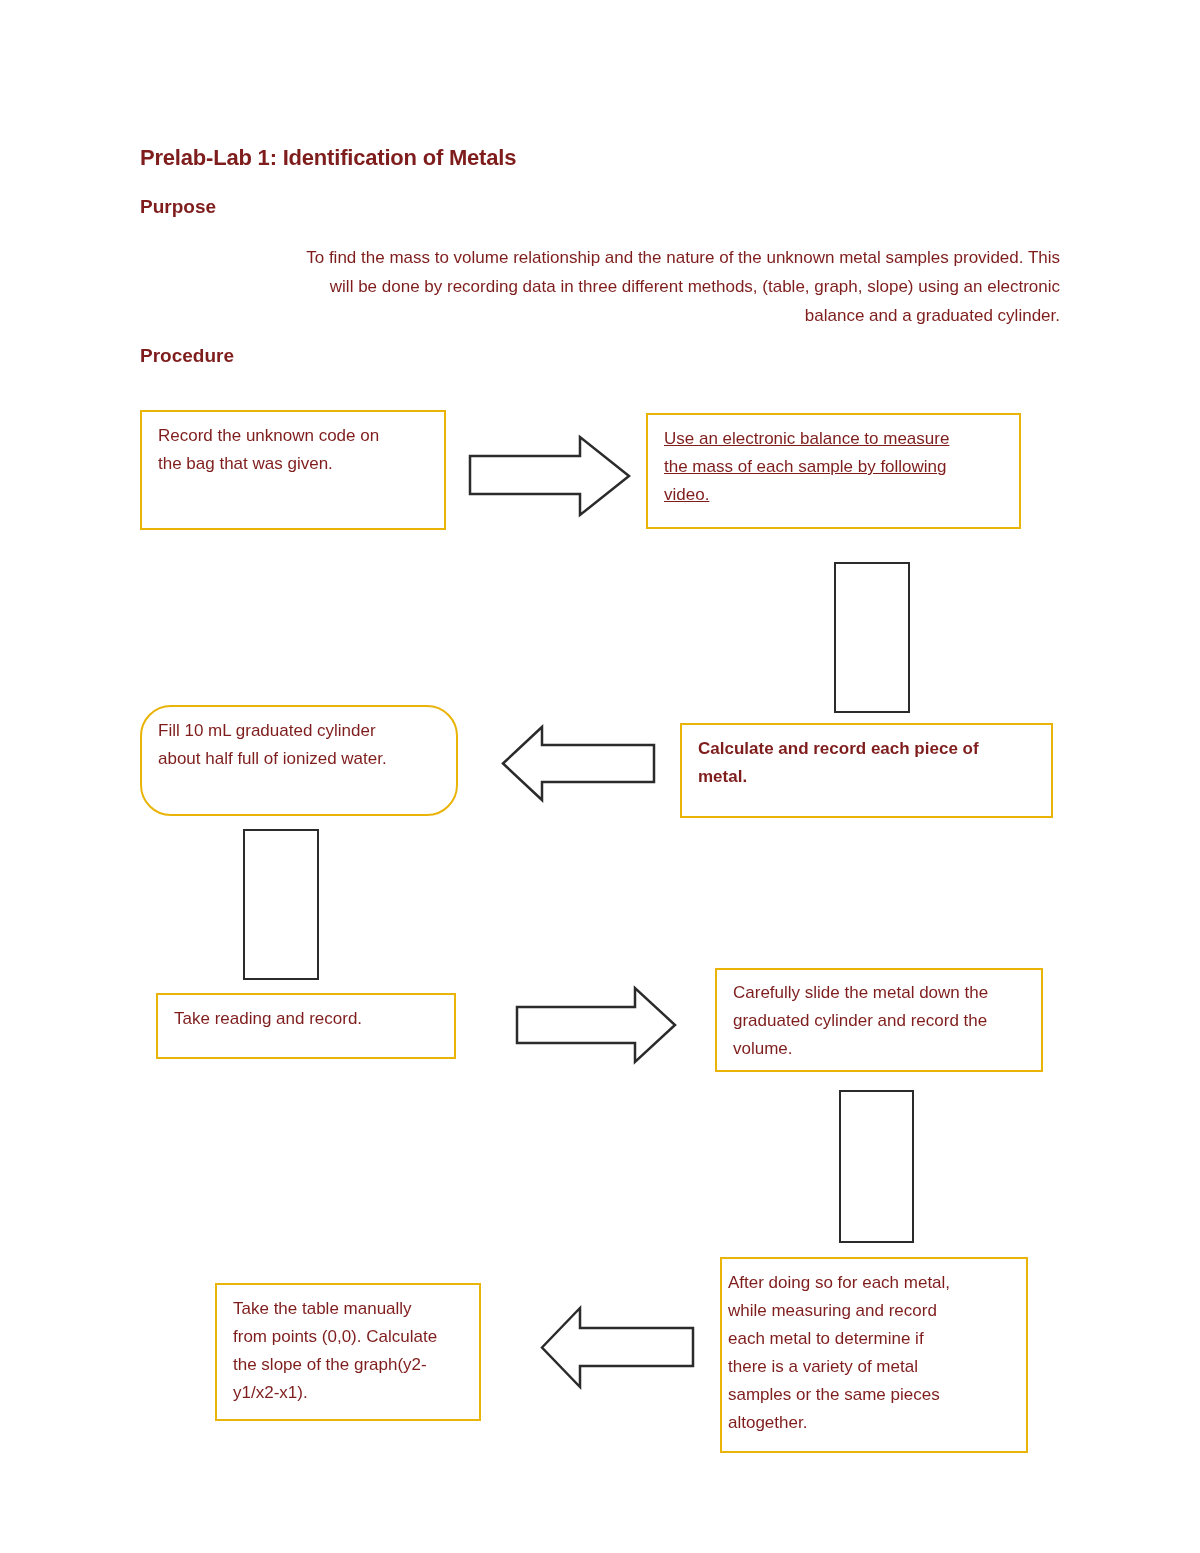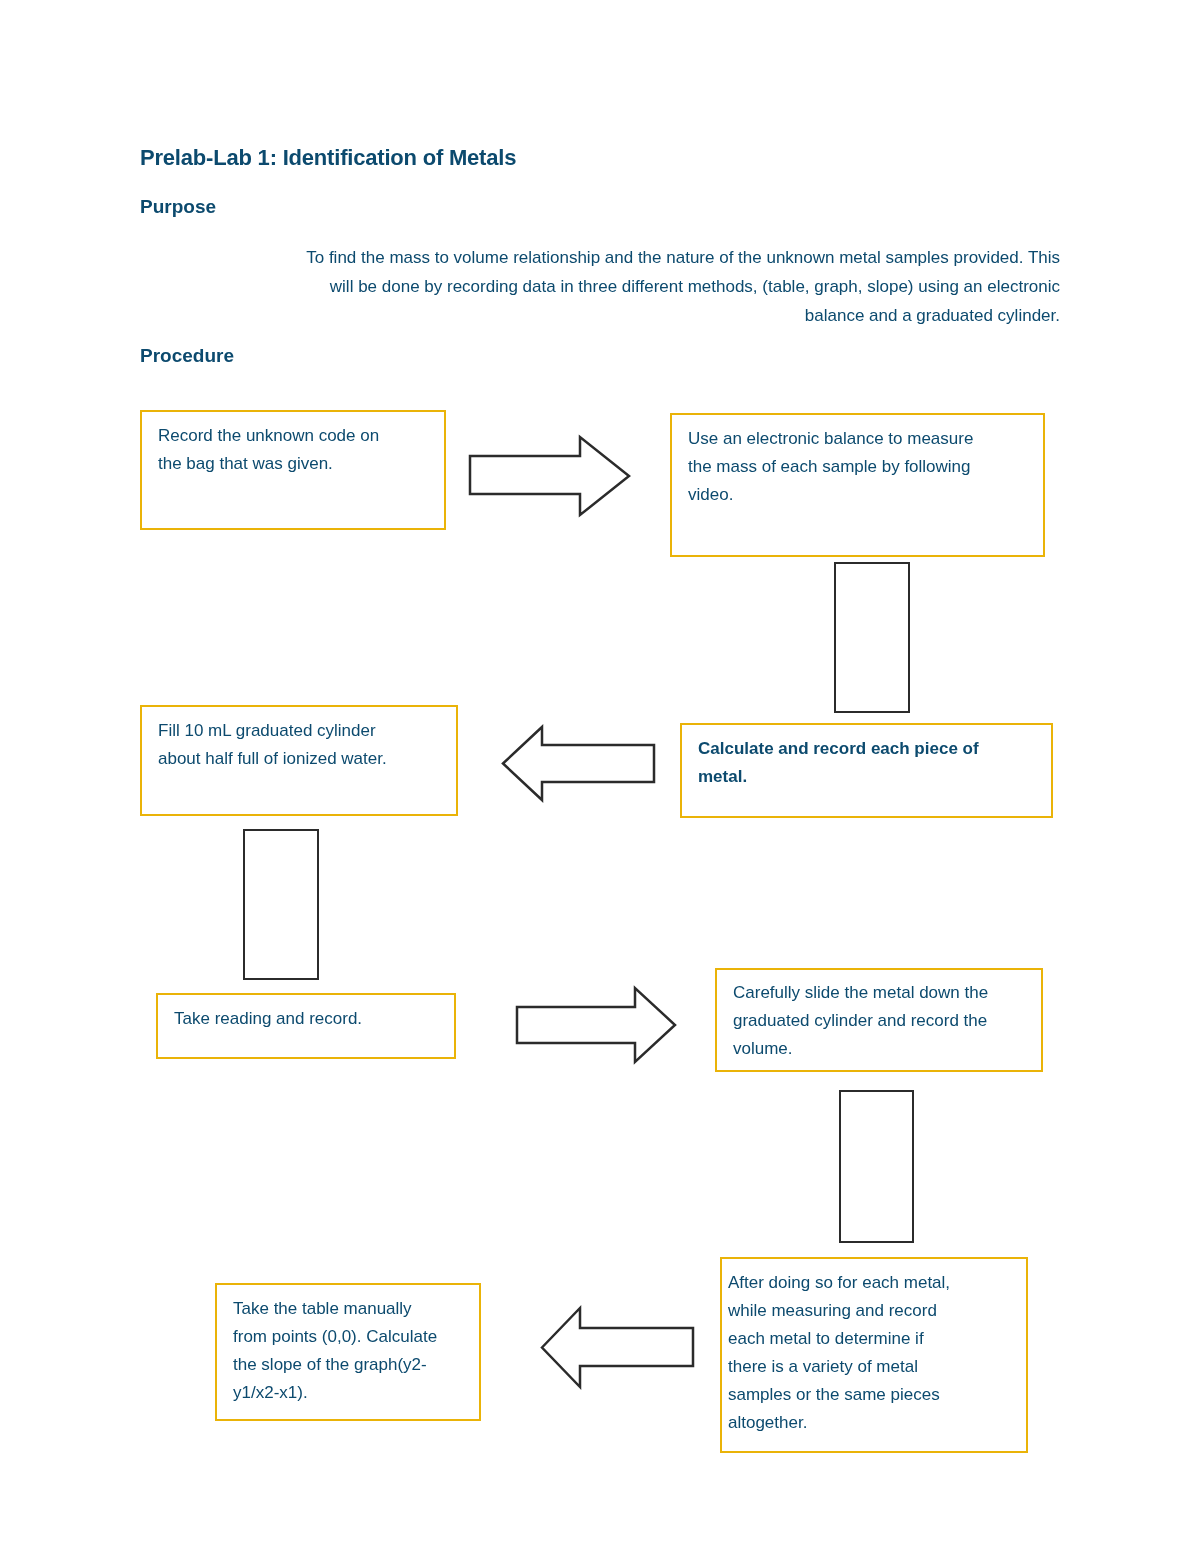--- a/index.html
+++ b/index.html
@@ -1,18 +1,18 @@
 <!DOCTYPE html>
 <html><head>
 <meta charset="utf-8">
 <style>
   html,body{margin:0;padding:0;background:#ffffff;}
   #page{
     position:relative;width:1200px;height:1553px;background:#ffffff;
-    font-family:"Liberation Sans", sans-serif;color:#0c4a6e;overflow:hidden;
+    font-family:"Liberation Sans", sans-serif;color:#7f1d1d;overflow:hidden;
   }
   .doc-title{position:absolute;left:140px;top:145px;font-size:22px;font-weight:700;letter-spacing:-0.2px;}
   .heading{position:absolute;left:140px;font-size:19px;font-weight:700;}
   .para{
     position:absolute;left:140px;top:243px;width:920px;font-size:17px;line-height:29px;
     white-space:pre-line;
     text-align:right;
   }
   .flow-box{
     position:absolute;border:2px solid #eab308;background:#ffffff;box-sizing:border-box;
@@ -38,34 +38,34 @@
 
   <div>
 
     <div class="flow-box" style="left:140px;top:410px;width:306px;height:120px;">Record the unknown code on
 the bag that was given.</div>
 
     <svg class="arrow-svg" style="left:468px;top:435px;" width="164" height="82" viewBox="0 0 164 82">
       <polygon points="2,21 112,21 112,2 161,41 112,80 112,59 2,59"></polygon>
     </svg>
 
-    <div class="flow-box" style="left:670px;top:413px;width:375px;height:144px;">Use an electronic balance to measure
+    <div class="flow-box" style="left:646px;top:413px;width:375px;height:116px;text-decoration:underline;">Use an electronic balance to measure
 the mass of each sample by following
 video.</div>
 
     <div class="pipe" style="left:834px;top:562px;width:76px;height:151px;"></div>
 
     <div class="flow-box" style="left:680px;top:723px;width:373px;height:95px;font-weight:bold;">Calculate and record each piece of
 metal.</div>
 
     <svg class="arrow-svg" style="left:501px;top:725px;" width="155" height="77" viewBox="0 0 155 77">
       <polygon points="2,38.5 41,2 41,20 153,20 153,57 41,57 41,75"></polygon>
     </svg>
 
-    <div class="flow-box" style="left:140px;top:705px;width:318px;height:111px;">Fill 10 mL graduated cylinder
+    <div class="flow-box" style="left:140px;top:705px;width:318px;height:111px;border-radius:31px;">Fill 10 mL graduated cylinder
 about half full of ionized water.</div>
 
     <div class="pipe" style="left:243px;top:829px;width:76px;height:151px;"></div>
 
     <div class="flow-box" style="left:142px;top:993px;width:300px;height:66px;margin-left:14px;">Take reading and record.</div>
 
     <svg class="arrow-svg" style="left:515px;top:986px;" width="162" height="78" viewBox="0 0 162 78">
       <polygon points="2,21 120,21 120,2 160,39 120,76 120,57 2,57"></polygon>
     </svg>
 

